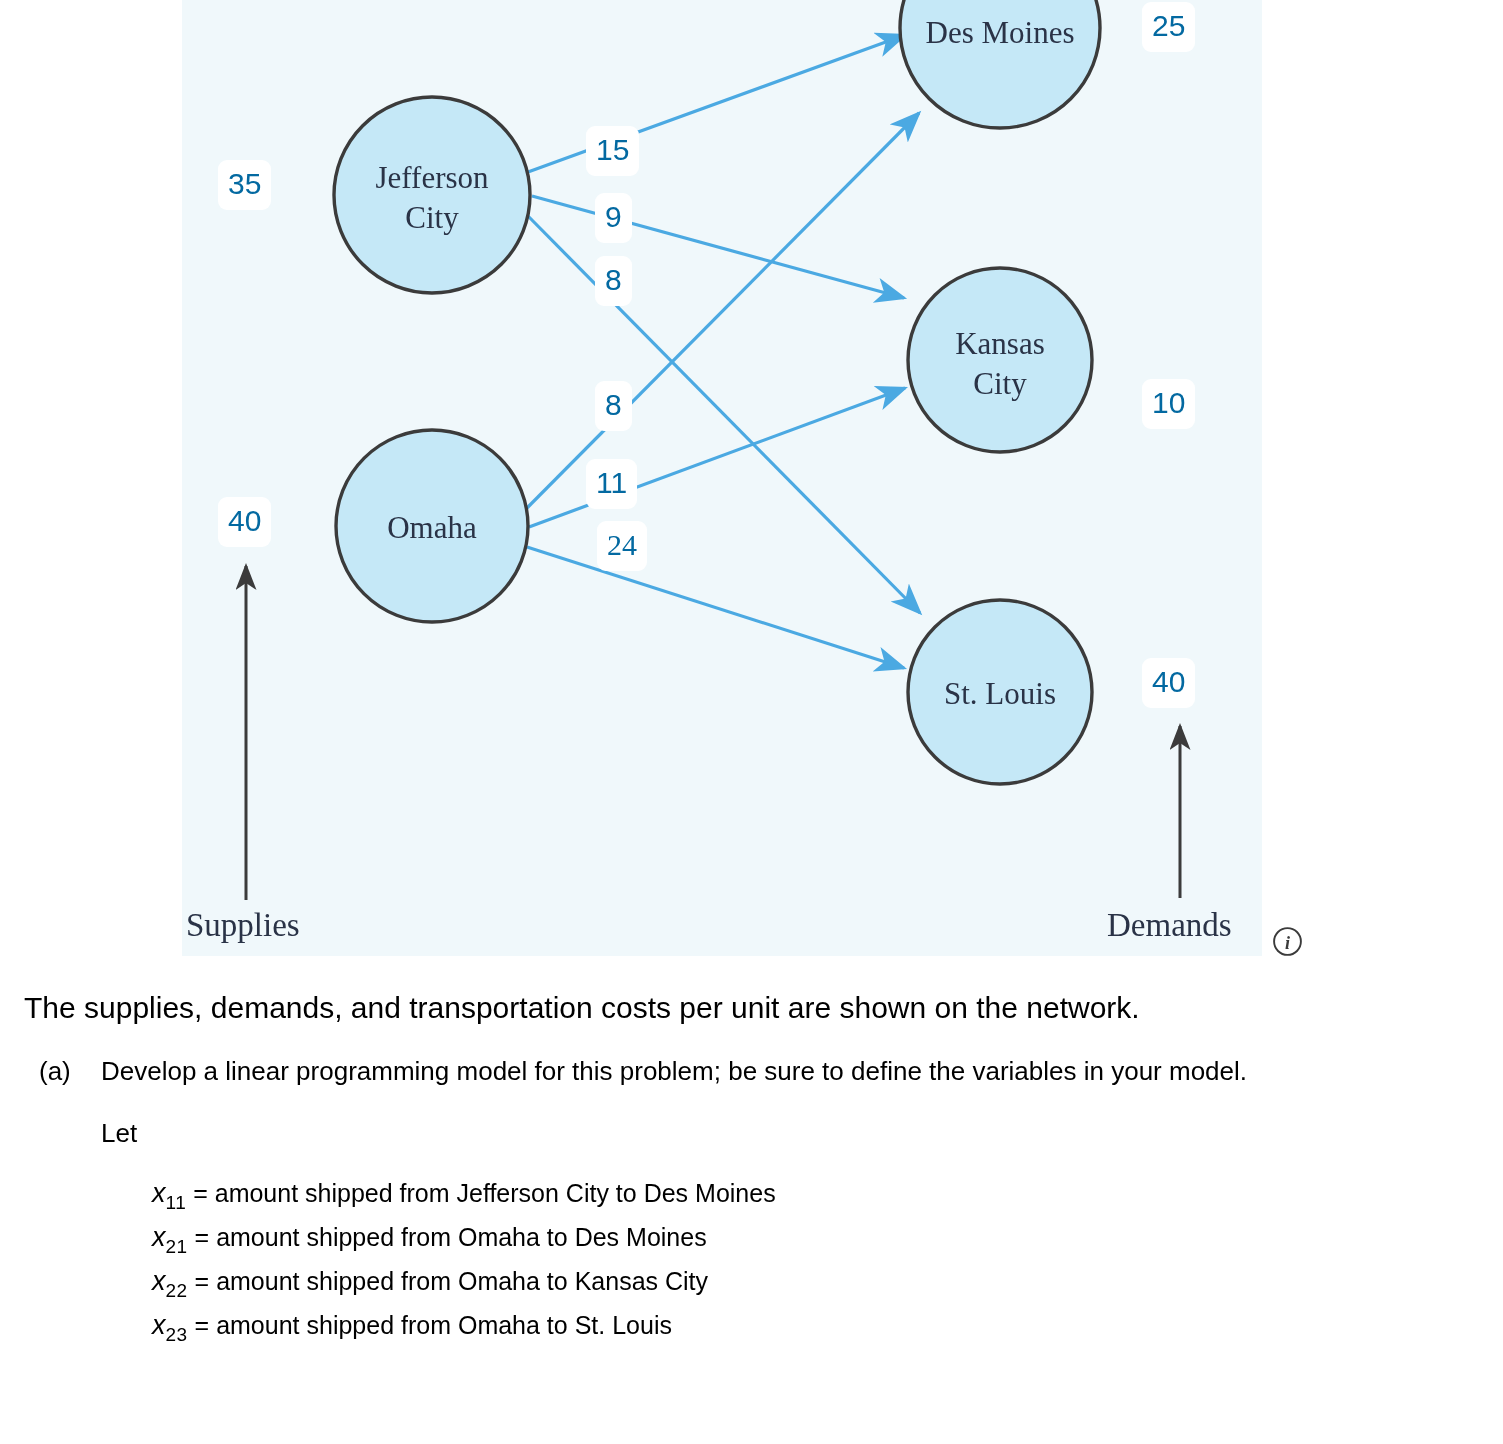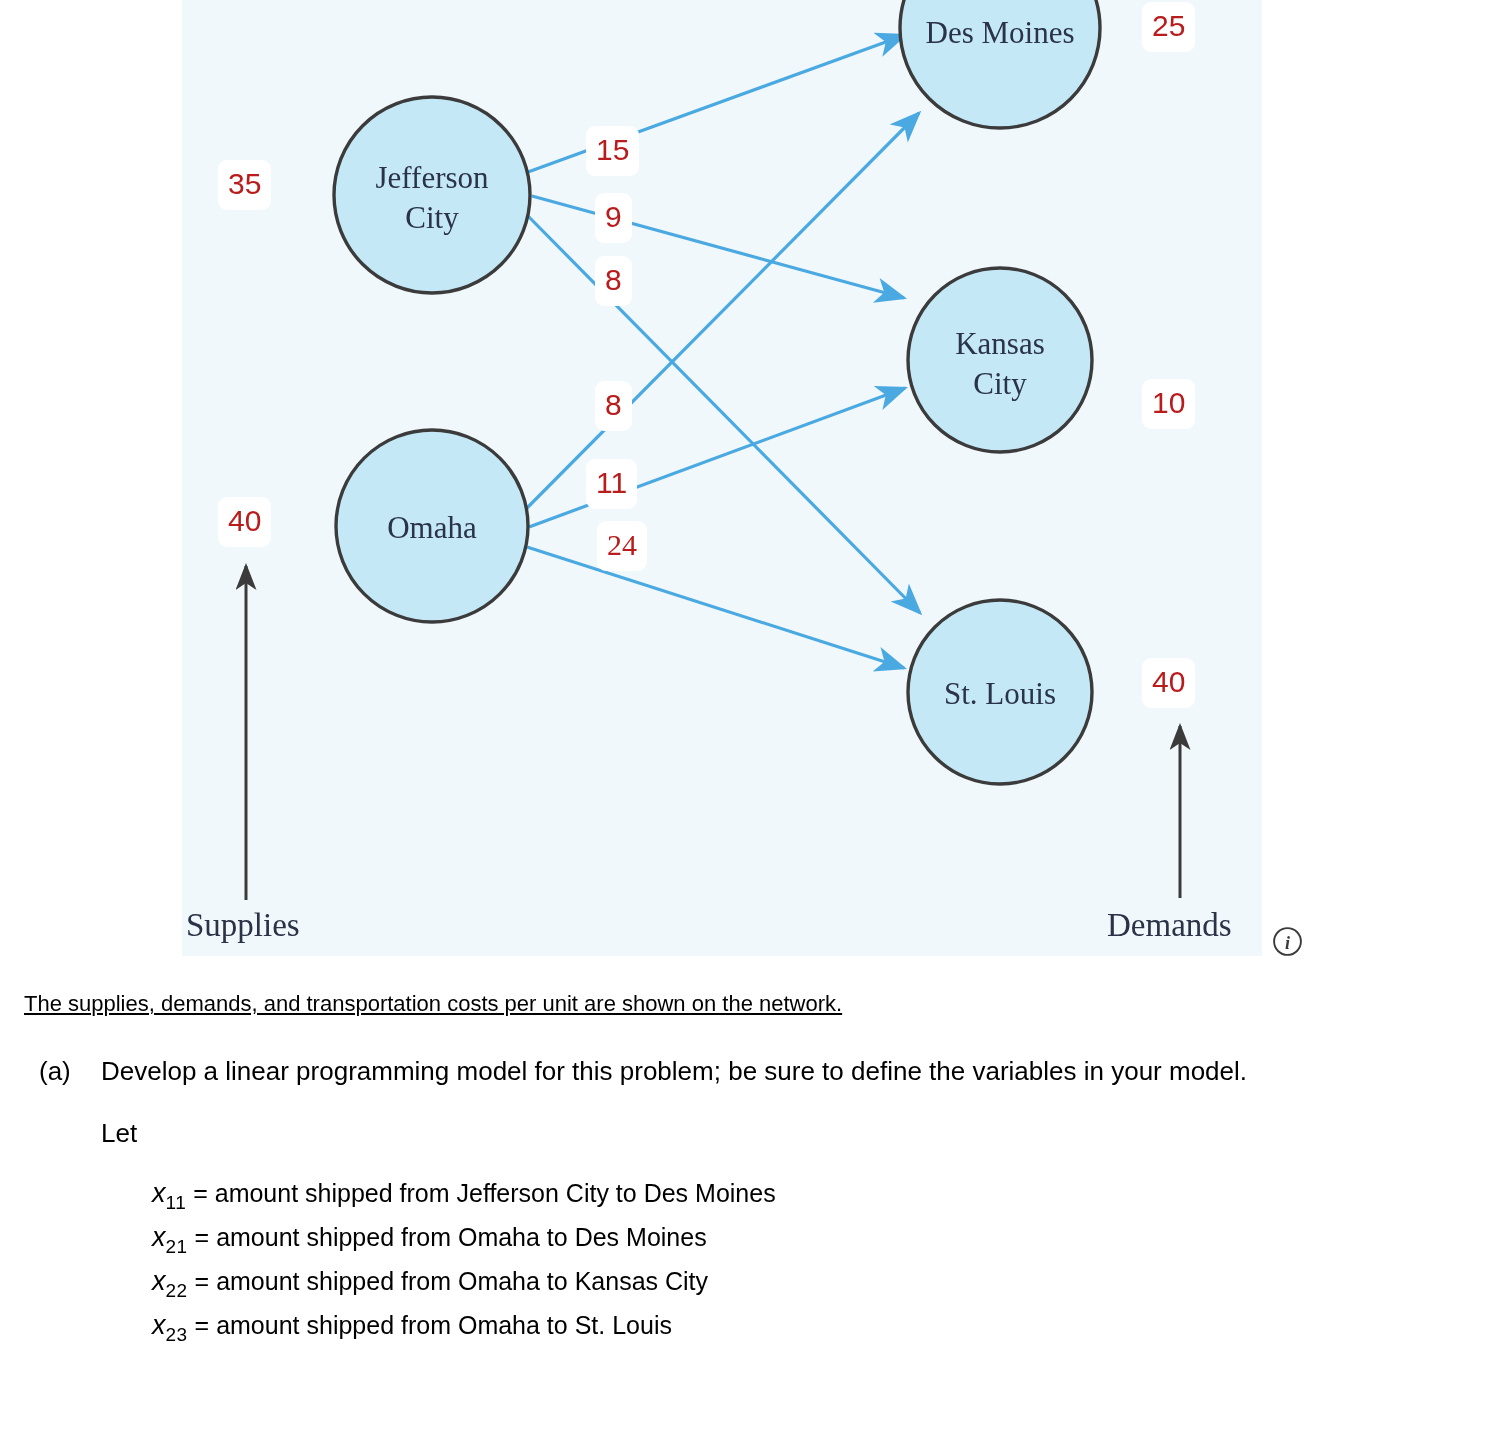--- a/index.html
+++ b/index.html
@@ -40,21 +40,21 @@
   }
   .axis-label {
     font-family: "Liberation Serif", serif;
     font-size: 33px;
     fill: #2a3347;
   }
   .cost-chip {
     position: absolute;
     background: #ffffff;
     border-radius: 9px;
-    color: #b91c1c;
+    color: #0369a1;
     font-family: "Liberation Sans", sans-serif;
     font-size: 30px;
     line-height: 1;
     padding: 9px 10px 11px 10px;
     text-align: center;
     white-space: nowrap;
   }
 
   
   #info-icon {
@@ -68,22 +68,21 @@
   
   .body-text {
     position: absolute;
     font-family: "Liberation Sans", sans-serif;
     color: #000000;
     white-space: nowrap;
   }
   #intro-line {
     left: 24px;
     top: 991px;
-    font-size: 22px;
-    text-decoration: underline;
+    font-size: 30px;
   }
   #question-a {
     left: 39px;
     top: 1056px;
     font-size: 26px;
   }
   #question-a .marker { display: inline-block; width: 62px; }
   #let-line {
     left: 101px;
     top: 1118px;

